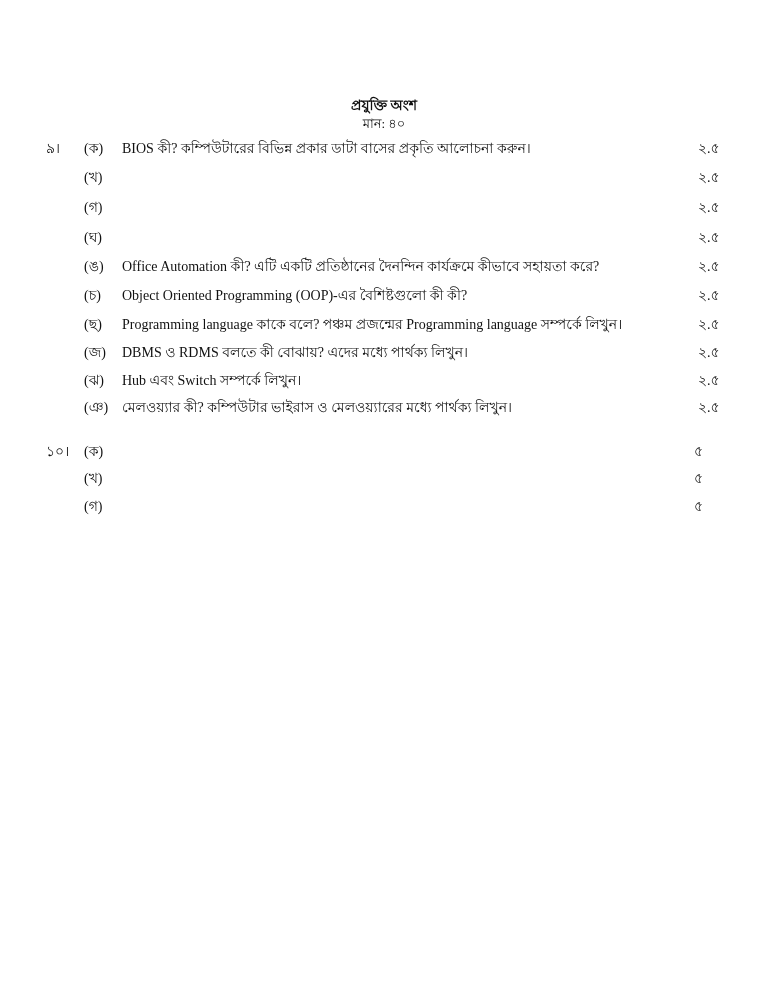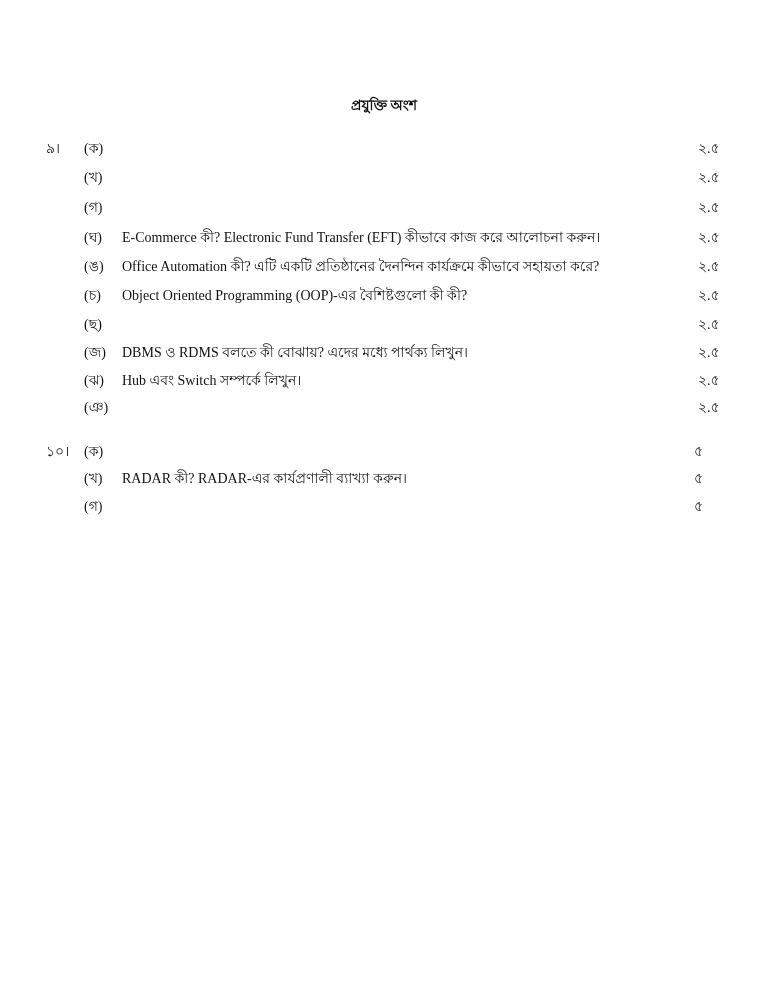--- a/index.html
+++ b/index.html
@@ -17,75 +17,77 @@
     .sublabel { position: absolute; left: 84px; top: 0; }
     .qtext { position: absolute; left: 122px; top: 0; white-space: nowrap; }
     .mark { position: absolute; left: 698px; top: 0; }
     .mark.single { left: 694px; }
   </style>
 </head>
 <body>
 
 <div class="page">
   <div class="header title">প্রযুক্তি অংশ</div>
+  <div class="header marks-total">মান: ৪০</div>
 
   <div class="row" style="top:94px">
     <span class="qnum">৯।</span>
     <span class="sublabel">(ক)</span>
+    <span class="qtext">BIOS কী? কম্পিউটারের বিভিন্ন প্রকার ডাটা বাসের প্রকৃতি আলোচনা করুন।</span>
     <span class="mark">২.৫</span>
   </div>
   <div class="row" style="top:123px">
     <span class="sublabel">(খ)</span>
     <span class="mark">২.৫</span>
   </div>
   <div class="row" style="top:153px">
     <span class="sublabel">(গ)</span>
     <span class="mark">২.৫</span>
   </div>
   <div class="row" style="top:183px">
     <span class="sublabel">(ঘ)</span>
-    <span class="qtext">E-Commerce কী? Electronic Fund Transfer (EFT) কীভাবে কাজ করে আলোচনা করুন।</span>
     <span class="mark">২.৫</span>
   </div>
   <div class="row" style="top:212px">
     <span class="sublabel">(ঙ)</span>
     <span class="qtext">Office Automation কী? এটি একটি প্রতিষ্ঠানের দৈনন্দিন কার্যক্রমে কীভাবে সহায়তা করে?</span>
     <span class="mark">২.৫</span>
   </div>
   <div class="row" style="top:241px">
     <span class="sublabel">(চ)</span>
     <span class="qtext">Object Oriented Programming (OOP)-এর বৈশিষ্টগুলো কী কী?</span>
     <span class="mark">২.৫</span>
   </div>
   <div class="row" style="top:270px">
     <span class="sublabel">(ছ)</span>
+    <span class="qtext">Programming language কাকে বলে? পঞ্চম প্রজন্মের Programming language সম্পর্কে লিখুন।</span>
     <span class="mark">২.৫</span>
   </div>
   <div class="row" style="top:298px">
     <span class="sublabel">(জ)</span>
     <span class="qtext">DBMS ও RDMS বলতে কী বোঝায়? এদের মধ্যে পার্থক্য লিখুন।</span>
     <span class="mark">২.৫</span>
   </div>
   <div class="row" style="top:326px">
     <span class="sublabel">(ঝ)</span>
     <span class="qtext">Hub এবং Switch সম্পর্কে লিখুন।</span>
     <span class="mark">২.৫</span>
   </div>
   <div class="row" style="top:353px">
     <span class="sublabel">(ঞ)</span>
+    <span class="qtext">মেলওয়্যার কী? কম্পিউটার ভাইরাস ও মেলওয়্যারের মধ্যে পার্থক্য লিখুন।</span>
     <span class="mark">২.৫</span>
   </div>
 
   <div class="row" style="top:397px">
     <span class="qnum">১০।</span>
     <span class="sublabel">(ক)</span>
     <span class="mark single">৫</span>
   </div>
   <div class="row" style="top:424px">
     <span class="sublabel">(খ)</span>
-    <span class="qtext">RADAR কী? RADAR-এর কার্যপ্রণালী ব্যাখ্যা করুন।</span>
     <span class="mark single">৫</span>
   </div>
   <div class="row" style="top:452px">
     <span class="sublabel">(গ)</span>
     <span class="mark single">৫</span>
   </div>
 </div>
 
 </body></html>

